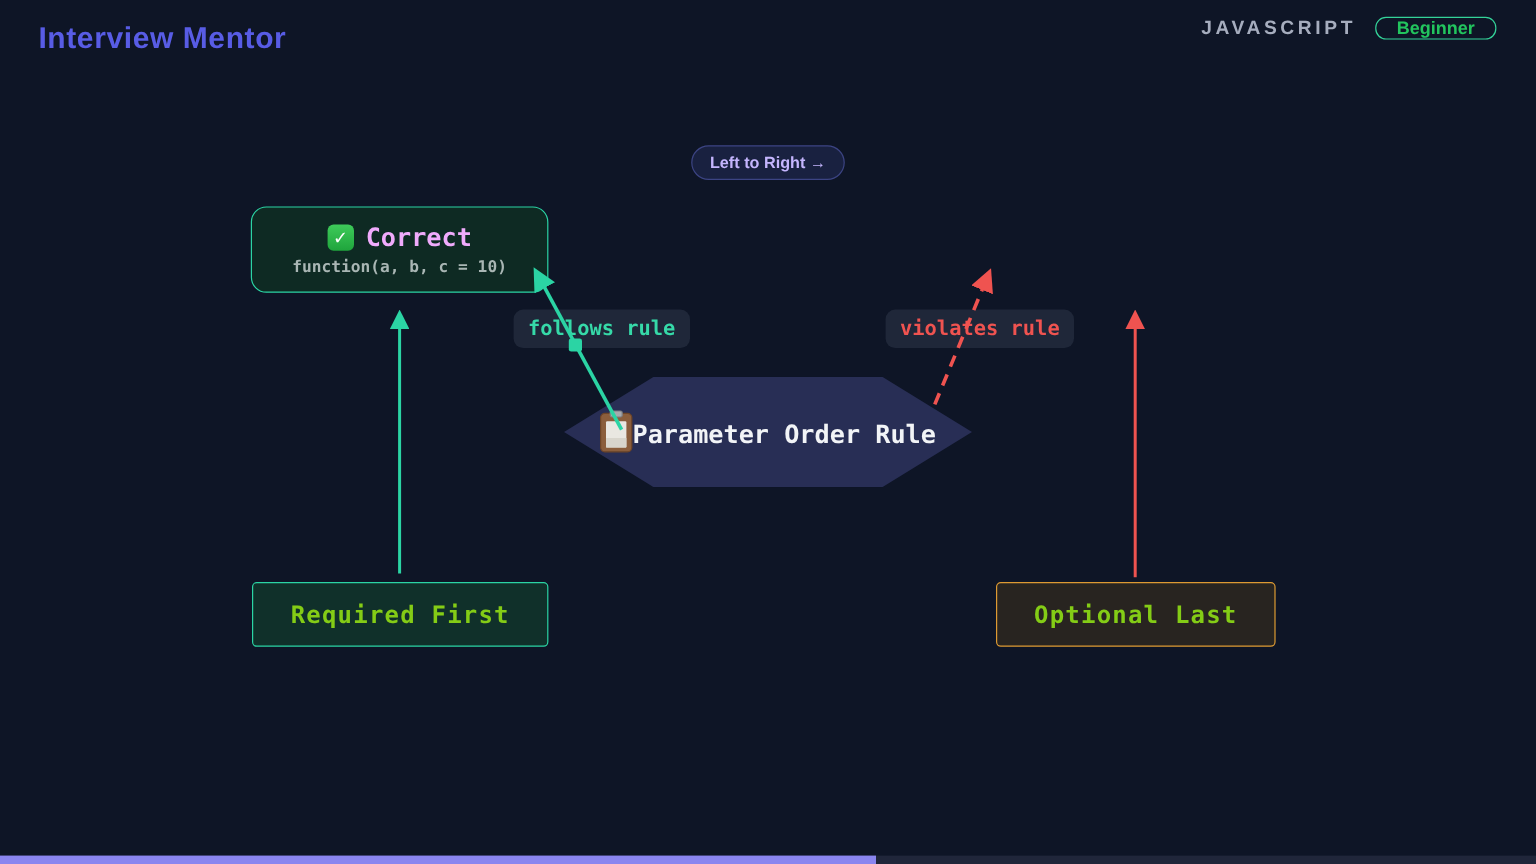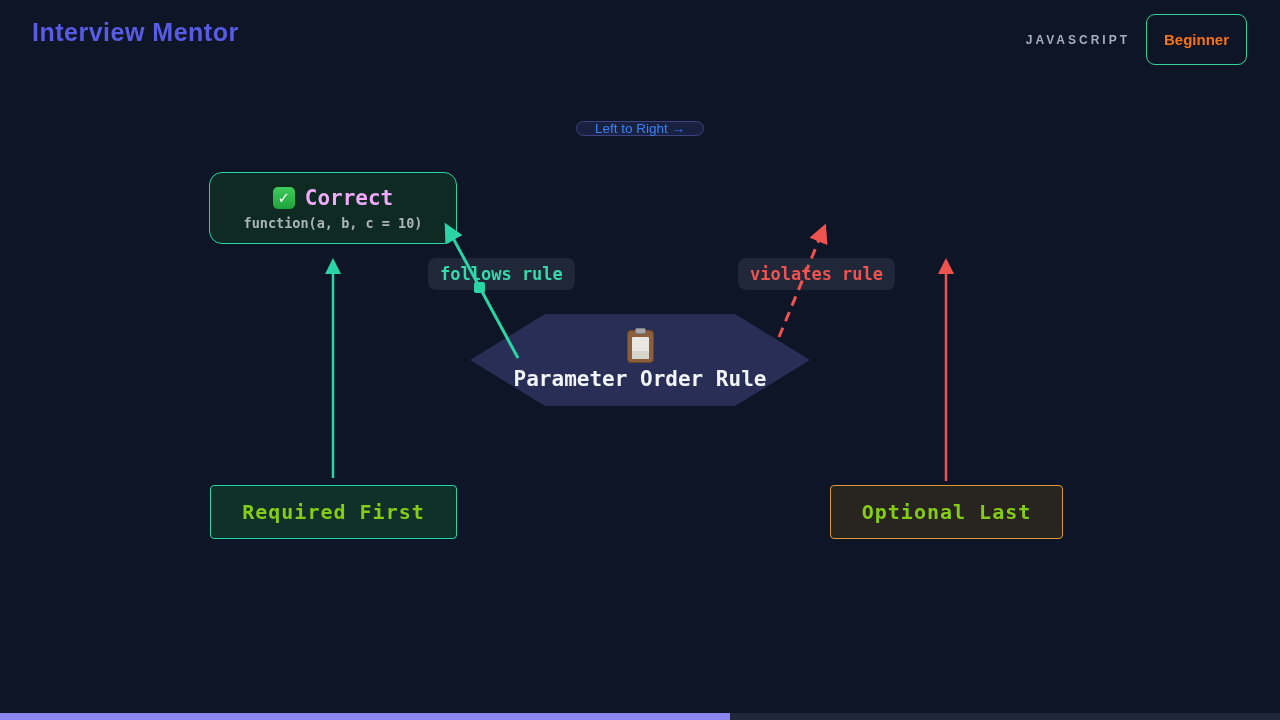--- a/index.html
+++ b/index.html
@@ -16,35 +16,35 @@
     position: absolute; left: 32px; top: 18px;
     font-size: 25px; font-weight: bold; letter-spacing: 0.5px;
     color: #585ce5;
     text-align: center;
   }
   .header-right {
     position: absolute; right: 33px; top: 14px;
     display: flex; align-items: center; gap: 16px;
   }
   .lang-label {
-    color: #a6adbe; font-size: 12px; font-weight: bold; letter-spacing: 3px;
+    color: #a6adbe; font-size: 16px; font-weight: bold; letter-spacing: 3px;
   }
   .level-badge {
-    color: #f97316; font-size: 15px; font-weight: bold;
+    color: #22c55e; font-size: 15px; font-weight: bold;
     border: 1.5px solid #34d399; border-radius: 9px;
-    padding: 16px 17px; background: transparent; cursor: pointer;
+    padding: 0 17px; background: transparent; cursor: pointer;
     font-family: "Liberation Sans", sans-serif;
   }
 
   
   .flow-pill {
-    position: absolute; left: 576px; top: 121px; width: 128px; height: 15px;
+    position: absolute; left: 576px; top: 121px; width: 128px; height: 29px;
     background: #192140; border: 1px solid #3c4483; border-radius: 15px;
     display: flex; align-items: center; justify-content: center;
-    color: #3b82f6; font-size: 13.5px; font-weight: normal;
+    color: #c4b5fd; font-size: 13.5px; font-weight: bold;
   }
 
   
   .node {
     position: absolute; border-radius: 13px;
     display: flex; flex-direction: column; align-items: center; justify-content: center;
     font-family: "DejaVu Sans Mono", monospace;
   }
   .node-correct {
     left: 209px; top: 172px; width: 248px; height: 72px;
@@ -74,21 +74,21 @@
     width: 24px; height: 5px; border-radius: 2.5px; background: #e0312f;
   }
   .cross-emoji::before { transform: rotate(45deg); }
   .cross-emoji::after { transform: rotate(-45deg); }
 
   
   .hexagon {
     position: absolute; left: 470px; top: 314px; width: 340px; height: 92px;
     background: #282e55;
     clip-path: polygon(22% 0, 78% 0, 100% 50%, 78% 100%, 22% 100%, 0 50%);
-    display: flex; flex-direction: column; align-items: center; justify-content: center;
+    display: flex; flex-direction: row; align-items: center; justify-content: center;
   }
   .hexagon-label {
     font-family: "DejaVu Sans Mono", monospace;
     color: #f2f4f7; font-size: 21px; font-weight: bold; margin-top: 4px;
     white-space: nowrap;
   }
   
   .clipboard-emoji {
     position: relative; width: 27px; height: 33px;
     background: #8b5e3c; border-radius: 4px; border: 1px solid #6e4527;

